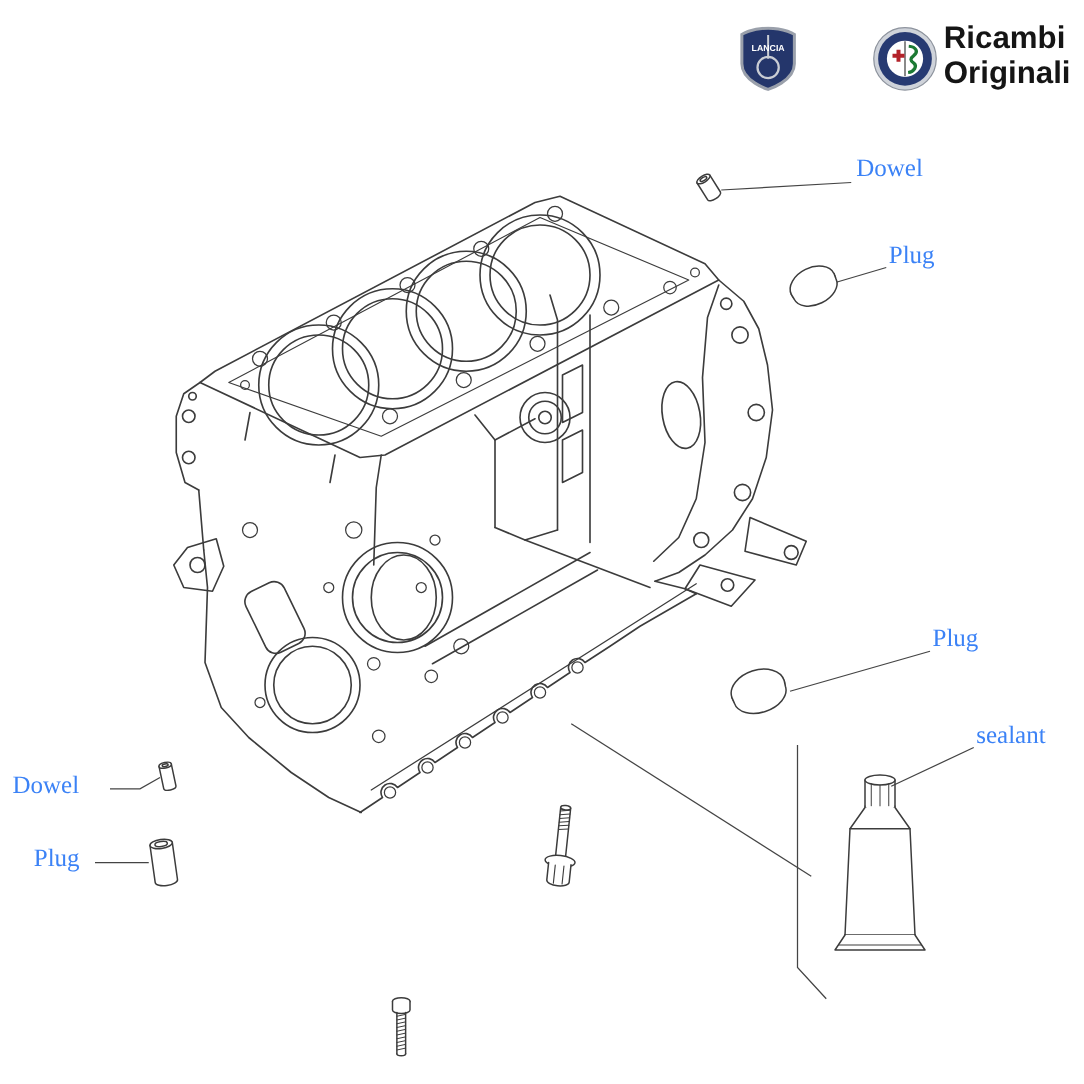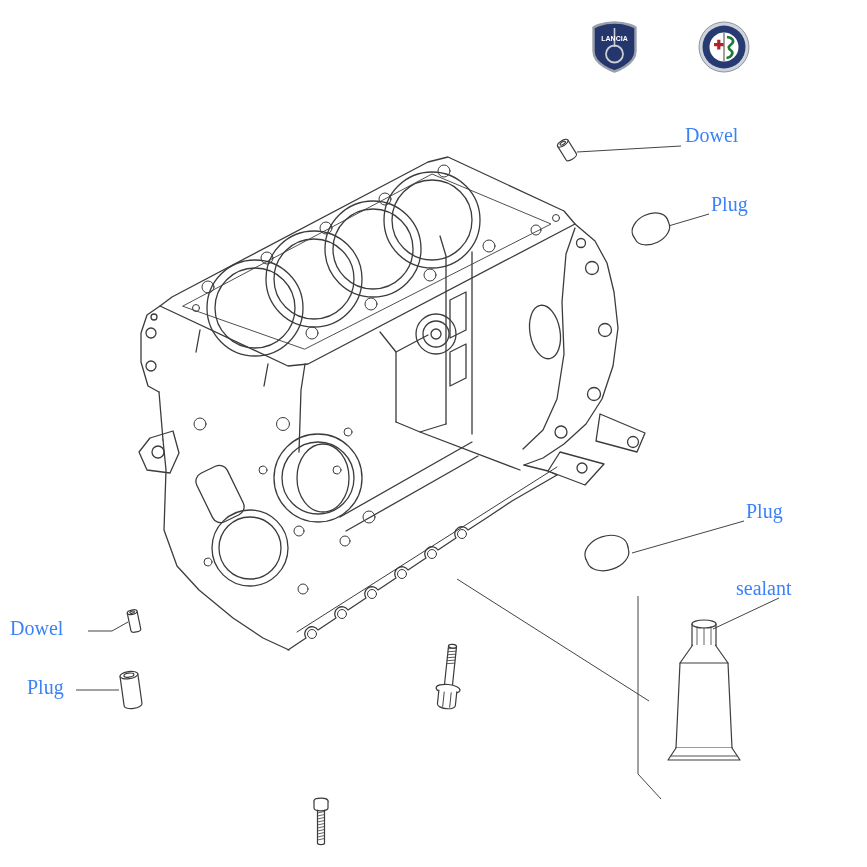--- a/index.html
+++ b/index.html
@@ -5,21 +5,21 @@
   html,body{margin:0;padding:0;background:#ffffff;}
   body{width:867px;height:867px;position:relative;overflow:hidden;
        font-family:"Liberation Sans",sans-serif;}
   .page{position:absolute;inset:0;}
   .diagram-svg{position:absolute;left:0;top:0;}
   .part-label{position:absolute;font-family:"Liberation Serif",serif;
               font-size:20px;color:#3b82f6;white-space:nowrap;}
   #label-dowel-top{left:685px;top:124px;}
   #label-plug-top{left:711px;top:193px;}
   #label-plug-mid{left:746px;top:500px;}
-  #label-sealant{left:736px;top:577px;}
+  #label-sealant{left:781px;top:577px;}
   #label-dowel-left{left:10px;top:617px;}
   #label-bush-left{left:27px;top:676px;}
   .brand-text{position:absolute;left:755px;top:16px;font-weight:bold;
               font-size:25px;line-height:1.12;color:#151515;}
   .logo{position:absolute;}
   #logo-lancia{left:591px;top:21px;}
   #logo-fiat{left:642px;top:21px;}
   #logo-alfa{left:698px;top:21px;}
 </style>
 </head>
@@ -41,20 +41,24 @@
     <svg width="52" height="52" viewBox="0 0 52 52">
       <circle cx="26" cy="26" r="25" fill="#cfd3da" stroke="#8d939d" stroke-width="1"></circle>
       <circle cx="26" cy="26" r="21.5" fill="#273a72"></circle>
       <circle cx="26" cy="26" r="14.5" fill="#ffffff"></circle>
       <line x1="26" y1="12" x2="26" y2="40" stroke="#444" stroke-width="1"></line>
       <path d="M16,22 h3.2 v-3.2 h3.2 v3.2 h3.2 v3.2 h-3.2 v3.2 h-3.2 v-3.2 h-3.2 z" fill="#b3222a"></path>
       <path d="M29,16 c6,0.5 8,4.5 4,7.5 c-3,2.2 -3,4 0,6 c3,2.2 0.5,7 -4.5,7.5" fill="none" stroke="#1d7a34" stroke-width="2.6"></path>
     </svg>
   </div>
 
+  <div class="brand-text">
+    <div>Ricambi</div>
+    <div>Originali</div>
+  </div>
 
   <svg class="diagram-svg" width="867" height="867" viewBox="0 0 867 867">
 
     <g stroke="#3c3c3c" fill="none" stroke-width="1.3" stroke-linejoin="round" stroke-linecap="round">
 
       <path d="M160,306 L172,297 L428,162 L448,157 L564,211 L575,224 L308,364 L288,366 Z"></path>
       <path d="M183,306 L432,174 L551,224 L305,349 Z" stroke-width="0.9"></path>
 
       <g>
         <circle cx="255" cy="308" r="48"></circle>

